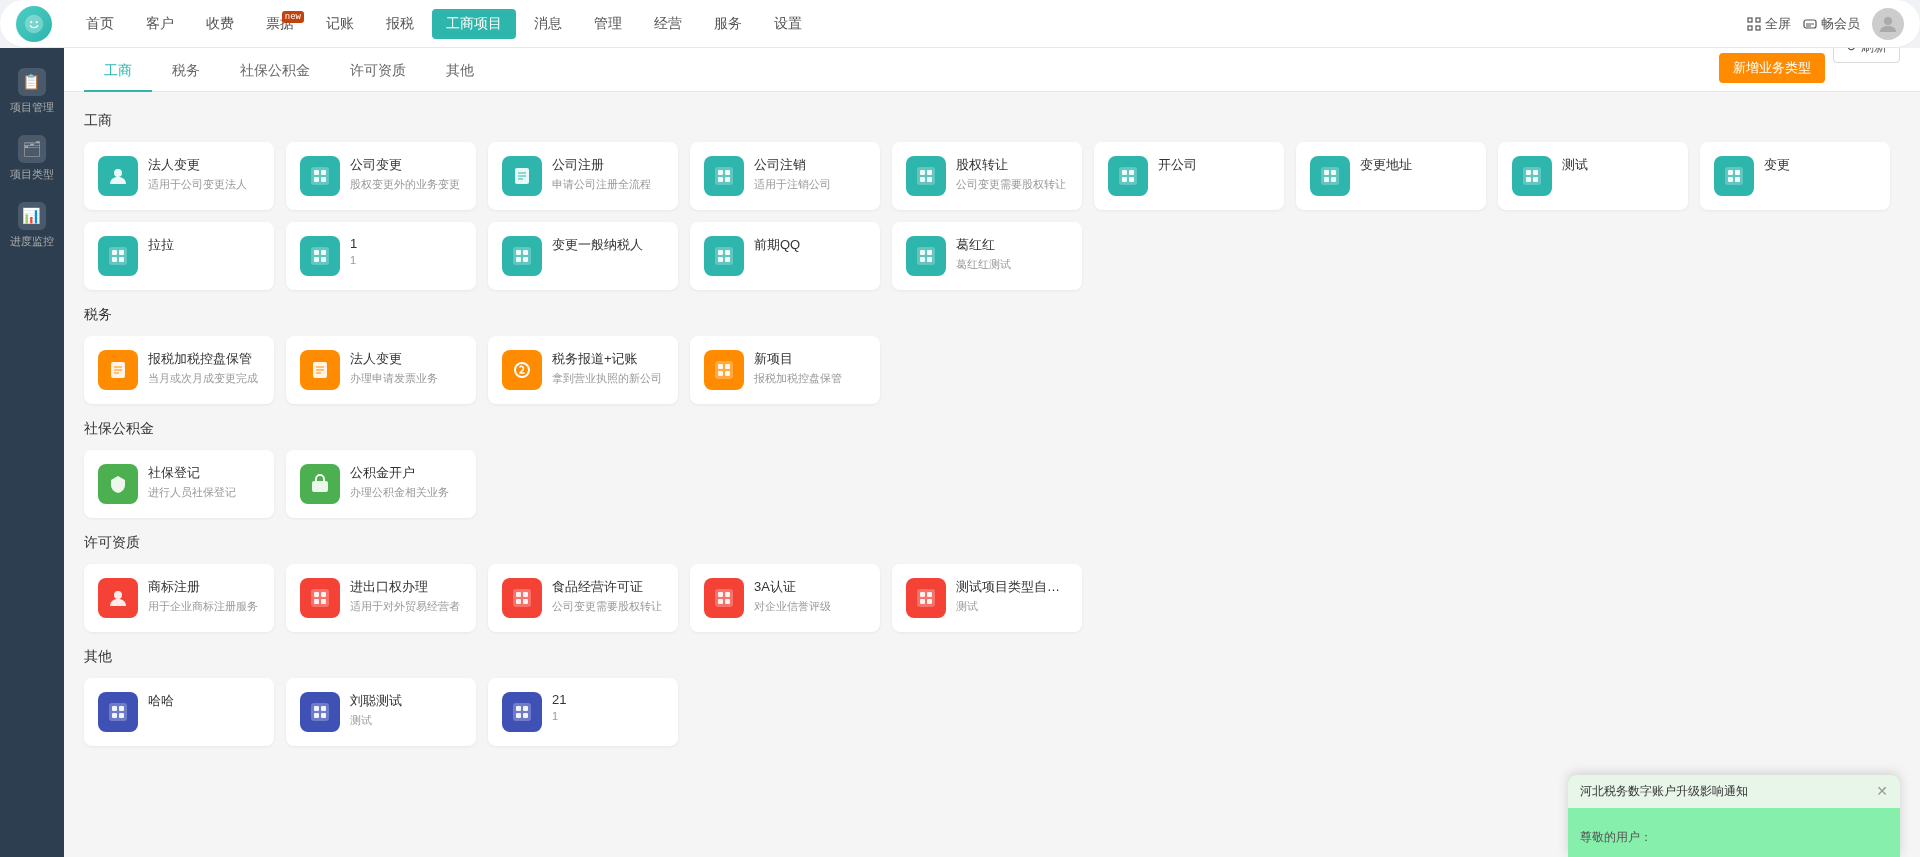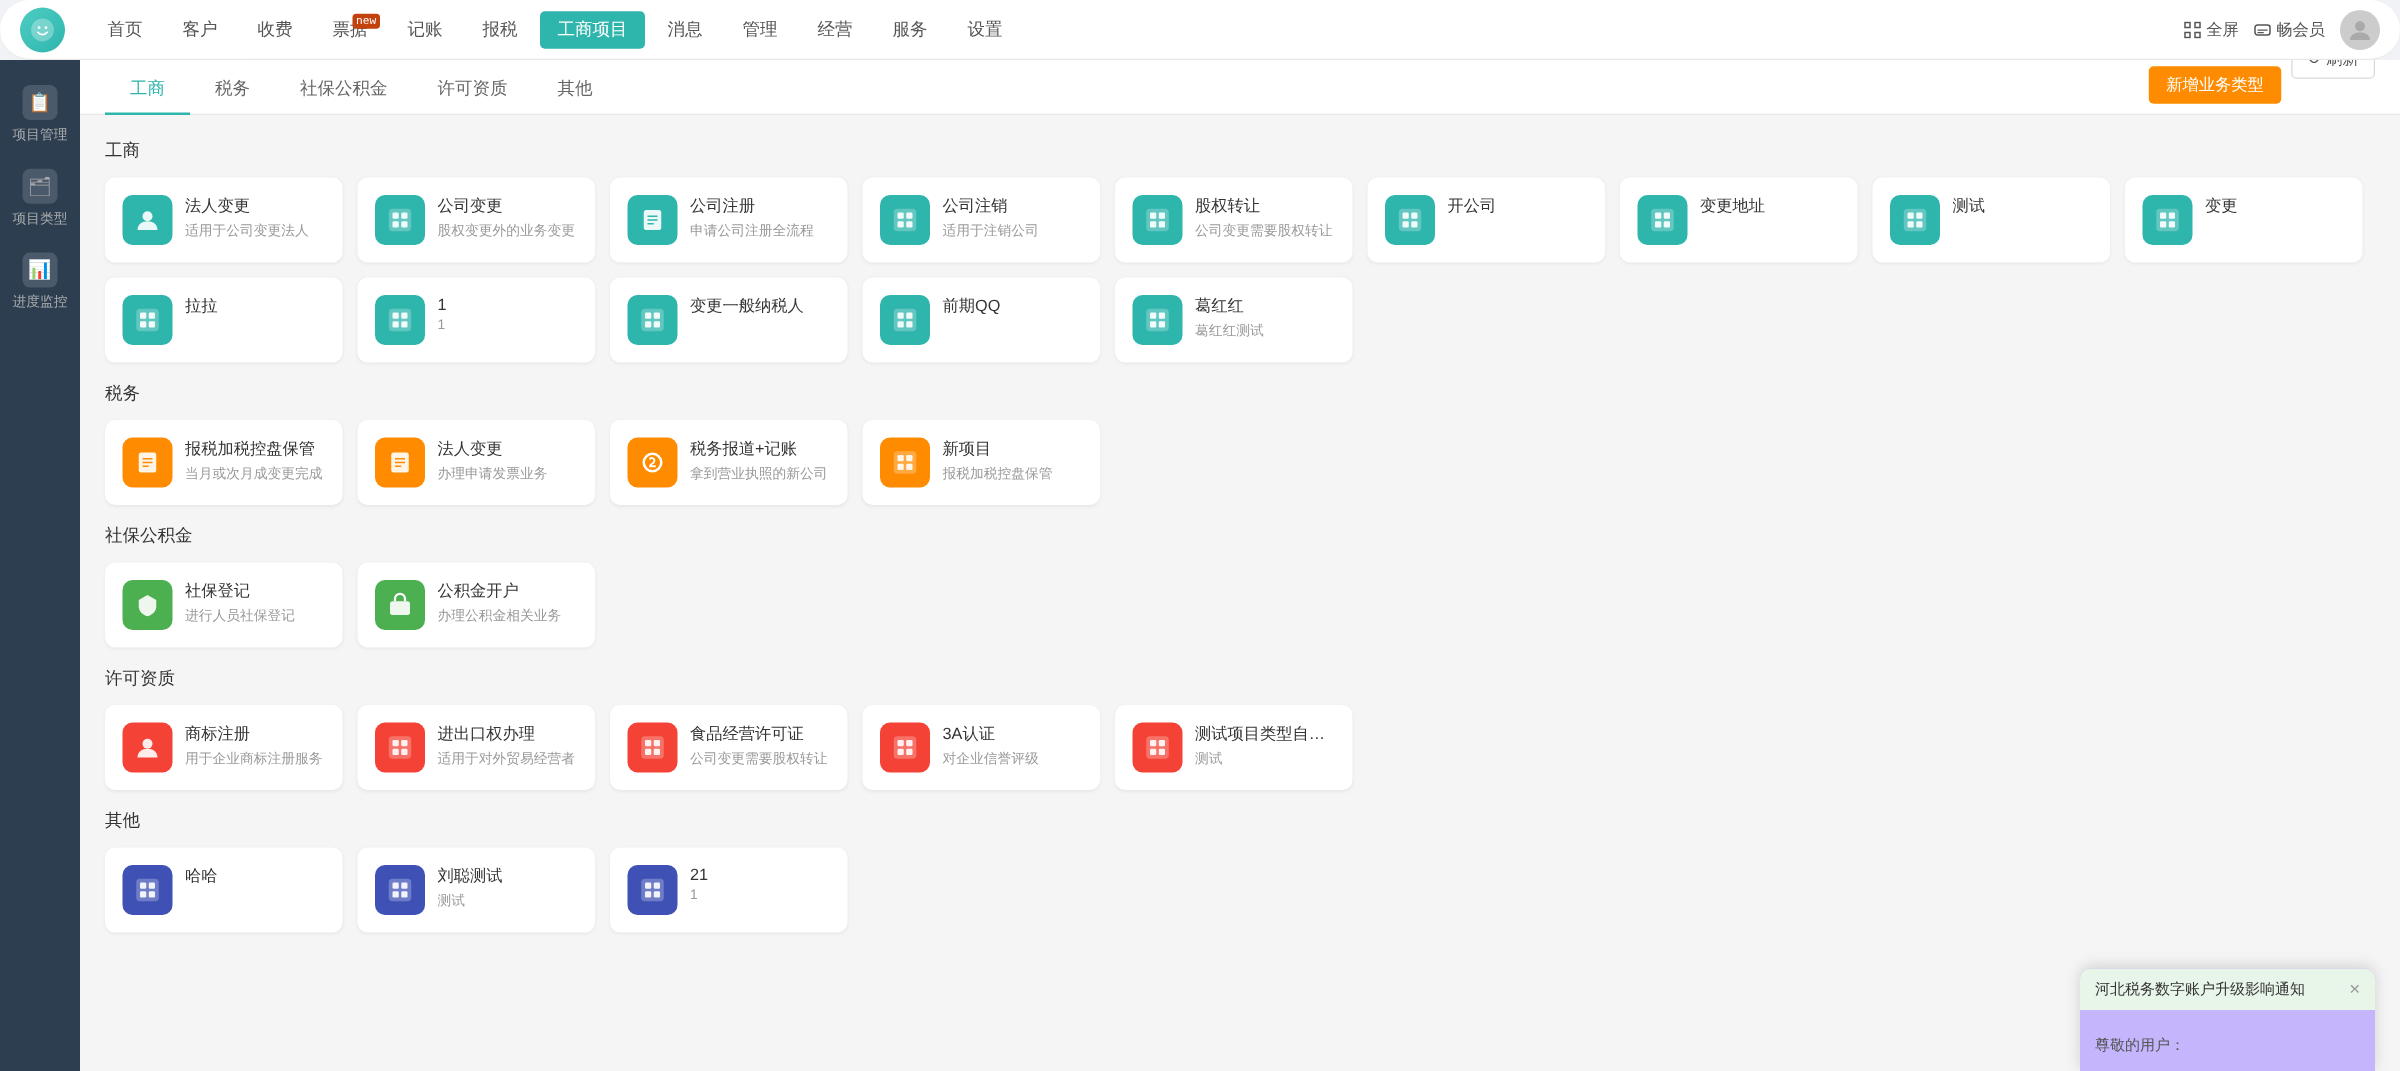--- a/index.html
+++ b/index.html
@@ -223,26 +223,25 @@
       white-space: nowrap;
       overflow: hidden;
       text-overflow: ellipsis;
     }
 
     
     .notification-popup {
       position: fixed;
       bottom: 0;
       right: 20px;
-      width: 236px;
-      background: #c4b5fd;
+      width: 332px;
+      background: #86efac;
       border-radius: 8px 8px 0 0;
       box-shadow: 0 -2px 12px rgba(0,0,0,0.15);
       overflow: hidden;
-      font-family: Liberation Mono, monospace;
     }
     .notif-header {
       background: #e8f5e9;
       padding: 8px 12px;
       display: flex;
       align-items: center;
       justify-content: space-between;
       font-size: 12px;
       color: #333;
     }

